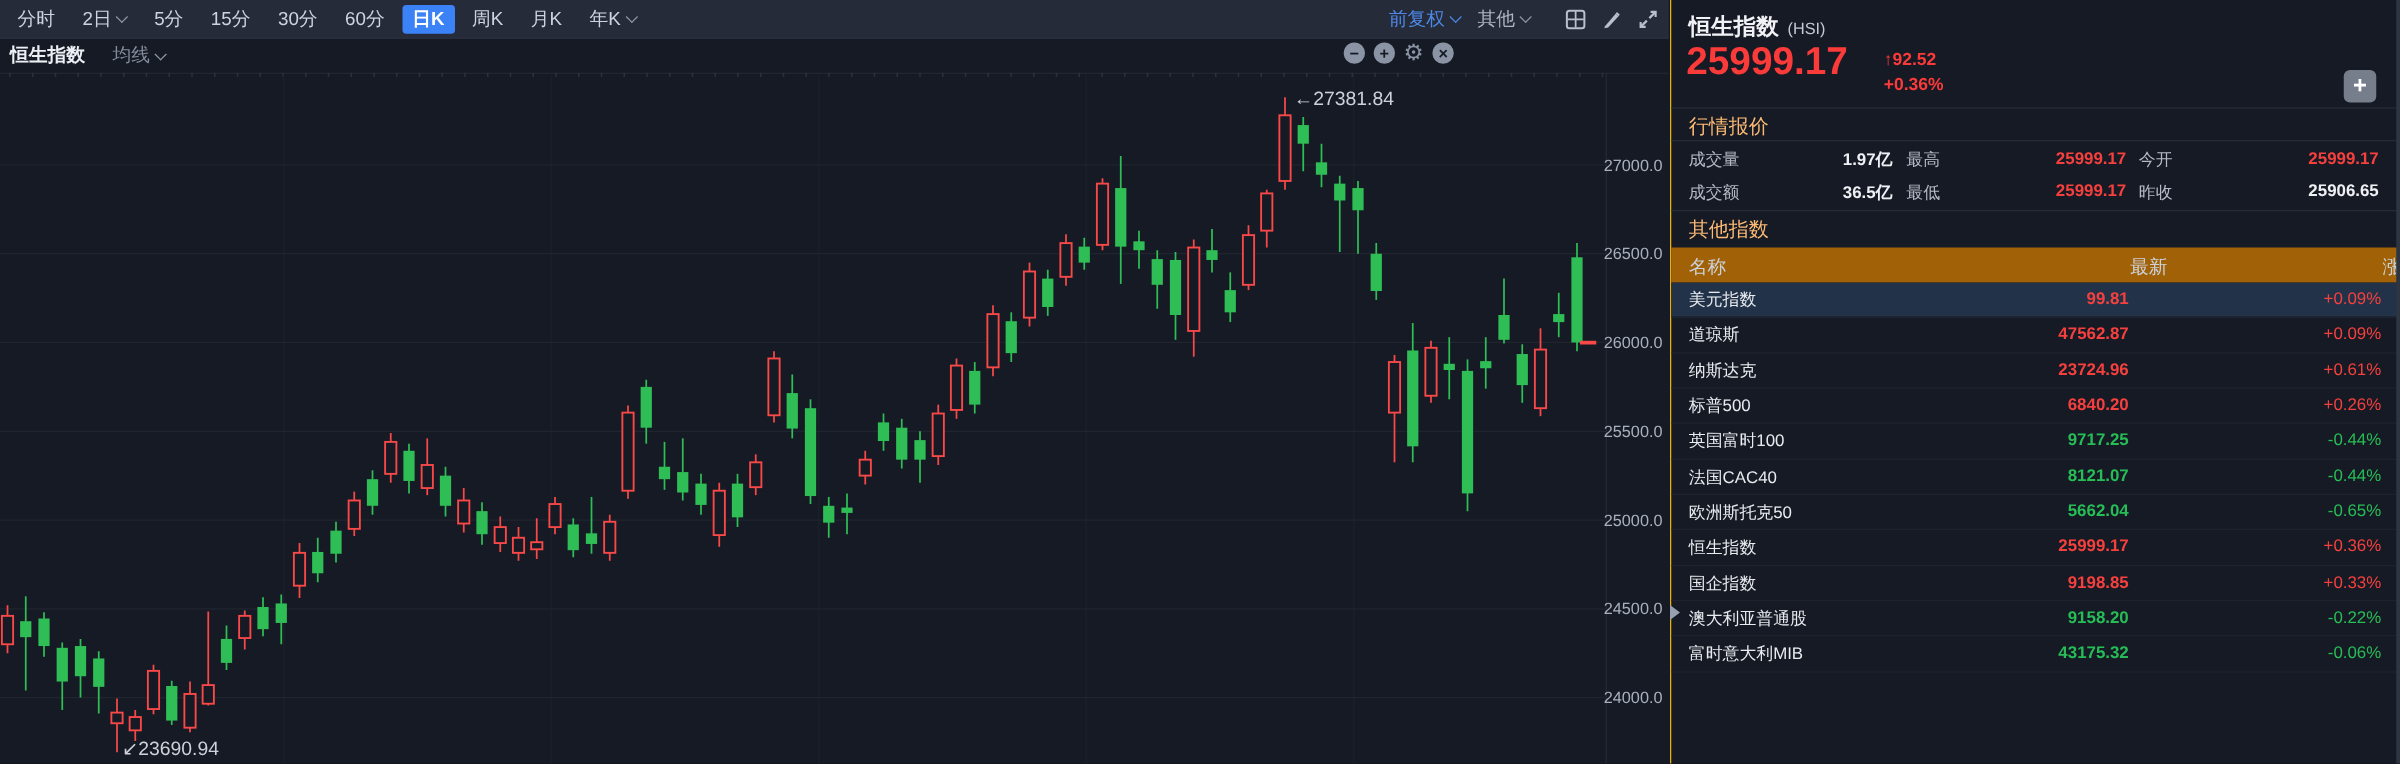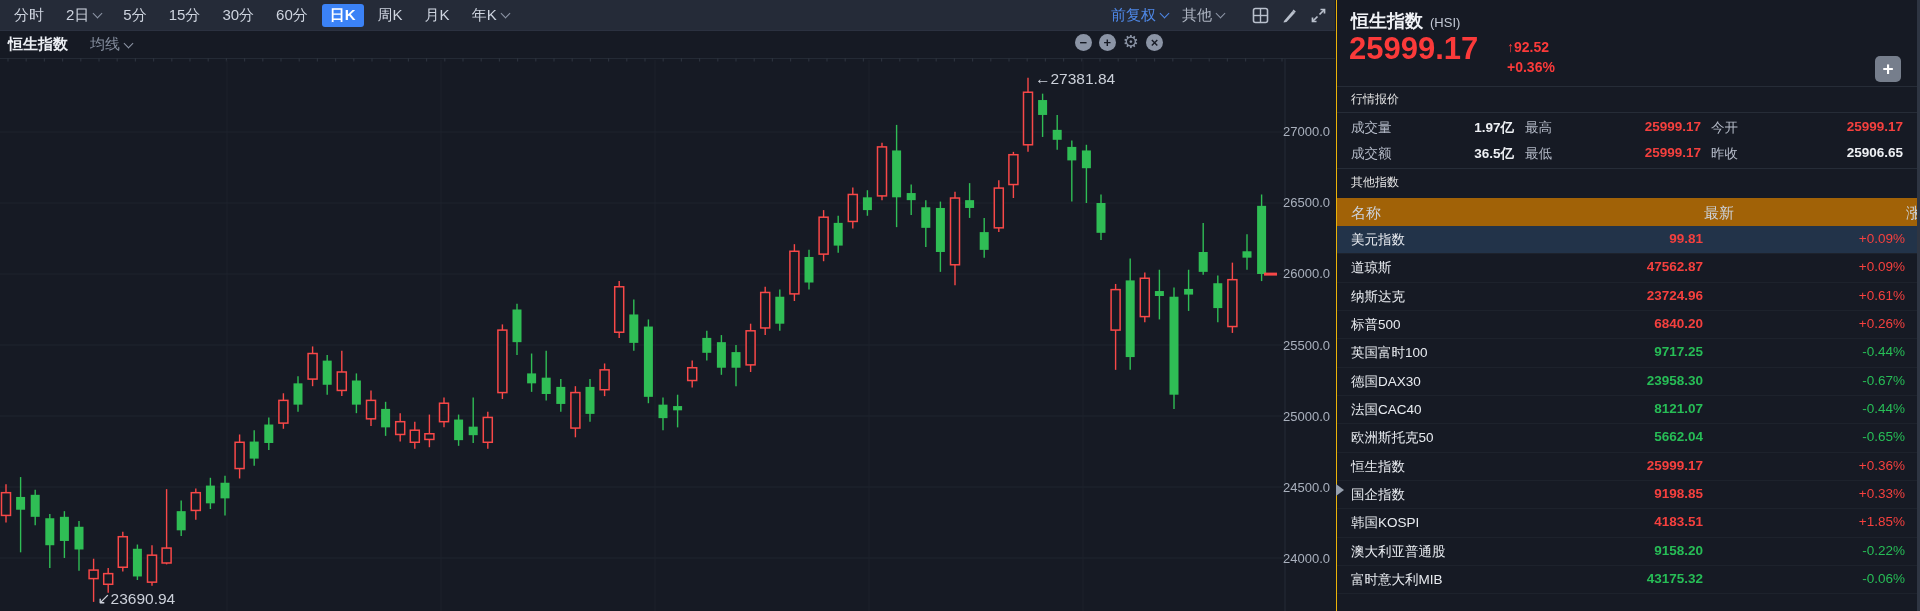--- a/index.html
+++ b/index.html
@@ -24,21 +24,21 @@
   #chart-svg{position:absolute;left:0;top:58px;}
   
   .panel{position:absolute;left:1336px;top:0;width:584px;height:611px;background:#161a24;border-left:1px solid #eab308;}
   .p-head-title{position:absolute;left:14px;top:9px;font-size:18px;font-weight:bold;color:#f0f2f6;}
   .p-head-code{font-size:13px;font-weight:normal;color:#c2c8d4;margin-left:7px;}
   .p-price{position:absolute;left:12px;top:31px;font-size:31px;font-weight:bold;color:#fb3a3a;letter-spacing:0px;}
   .p-chg{position:absolute;left:170px;top:39px;font-size:14px;font-weight:bold;color:#fb3a3a;}
   .p-pct{position:absolute;left:170px;top:59px;font-size:14px;font-weight:bold;color:#fb3a3a;}
   .p-add{position:absolute;left:538px;top:56px;width:26px;height:26px;background:#767e8c;border-radius:5px;color:#fff;font-size:19px;font-weight:bold;text-align:center;line-height:25px;}
   .hline{position:absolute;left:0;width:584px;height:1px;background:#262c37;}
-  .sec-title{position:absolute;left:14px;font-size:12px;color:#e5e5e5;}
+  .sec-title{position:absolute;left:14px;font-size:16px;color:#fdba74;}
   .q-label{color:#b4bac7;font-size:13.5px;position:absolute;}
   .q-value{font-size:13.5px;font-weight:bold;position:absolute;text-align:right;}
   .v-white{color:#eef0f4;} .v-green:{color:#27bd56;}
   .t-head{position:absolute;left:0px;top:198px;width:615px;height:28px;background:#a16207;font-size:15px;color:#ccd2db;}
   .t-head span{position:absolute;top:6px;}
   .rows{position:absolute;left:0;top:226px;width:584px;height:385px;overflow:hidden;}
   .trow{position:relative;width:584px;height:27.35px;font-size:13.5px;border-bottom:1px solid #1d222c;}
   .trow.sel{background:#223349;}
   .trow .nm{position:absolute;left:14px;top:5px;color:#e8ebf0;}
   .trow .lv{position:absolute;right:218px;top:5px;font-weight:bold;}
@@ -440,50 +440,40 @@
           <span class="nm">标普500</span>
           <span class="lv up">6840.20</span>
           <span class="cv up">+0.26%</span>
         </div>
         <div class="trow">
           <span class="nm">英国富时100</span>
           <span class="lv down">9717.25</span>
           <span class="cv down">-0.44%</span>
         </div>
         <div class="trow">
-          <span class="nm">德国DAX30</span>
-          <span class="lv down">23958.30</span>
-          <span class="cv down">-0.67%</span>
-        </div>
-        <div class="trow">
           <span class="nm">法国CAC40</span>
           <span class="lv down">8121.07</span>
           <span class="cv down">-0.44%</span>
         </div>
         <div class="trow">
           <span class="nm">欧洲斯托克50</span>
           <span class="lv down">5662.04</span>
           <span class="cv down">-0.65%</span>
         </div>
         <div class="trow">
           <span class="nm">恒生指数</span>
           <span class="lv up">25999.17</span>
           <span class="cv up">+0.36%</span>
         </div>
         <div class="trow">
           <span class="nm">国企指数</span>
           <span class="lv up">9198.85</span>
           <span class="cv up">+0.33%</span>
         </div>
         <div class="trow">
-          <span class="nm">韩国KOSPI</span>
-          <span class="lv up">4183.51</span>
-          <span class="cv up">+1.85%</span>
-        </div>
-        <div class="trow">
           <span class="nm">澳大利亚普通股</span>
           <span class="lv down">9158.20</span>
           <span class="cv down">-0.22%</span>
         </div>
         <div class="trow">
           <span class="nm">富时意大利MIB</span>
           <span class="lv down">43175.32</span>
           <span class="cv down">-0.06%</span>
         </div>
       </div>

